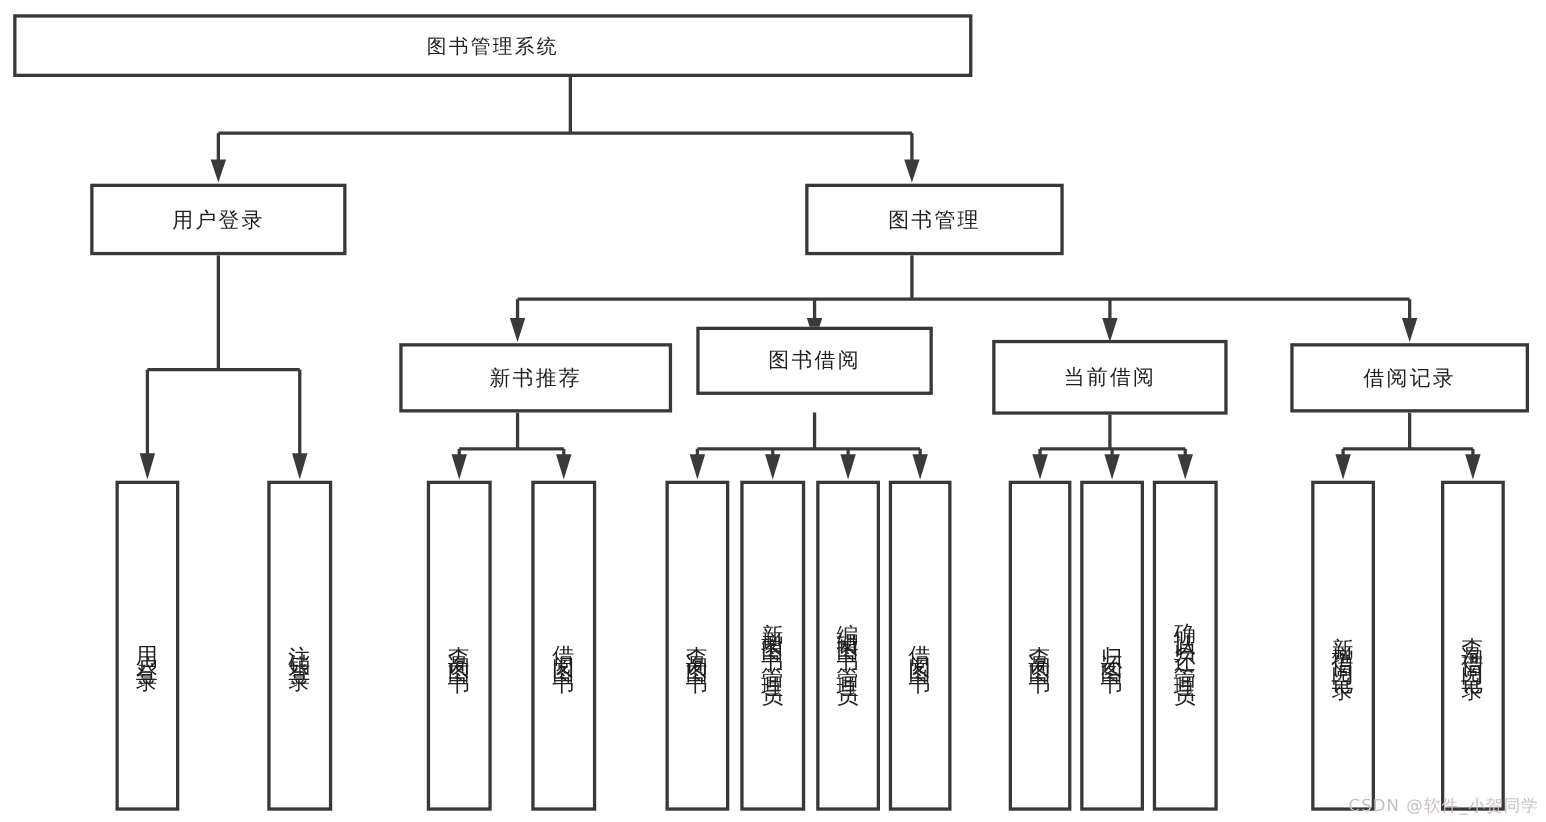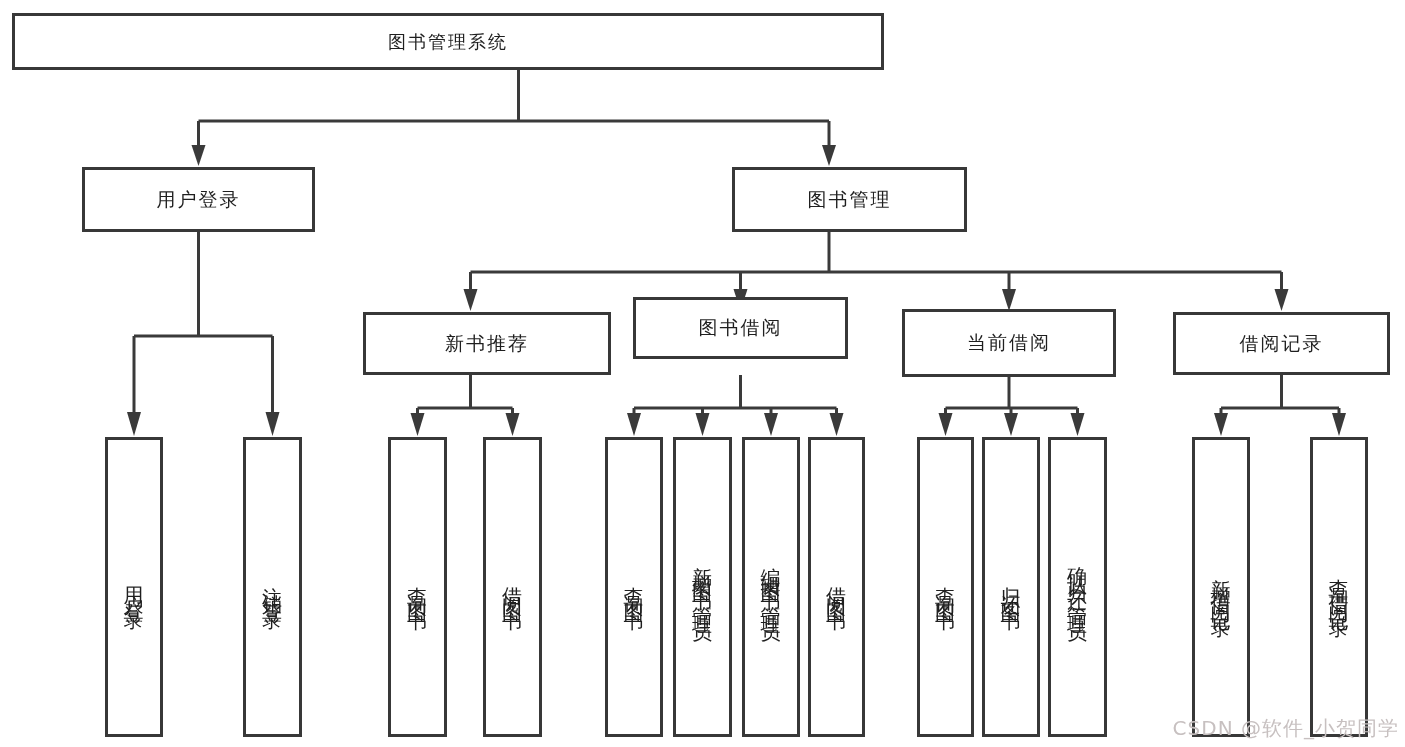--- a/index.html
+++ b/index.html
@@ -35,21 +35,21 @@
     text-orientation: mixed;
     font-size: 20px;
     letter-spacing: 8px;
     white-space: normal;
     line-height: 1;
   }
   .watermark {
     position: absolute;
     right: 6px;
     bottom: 5px;
-    font-size: 20px;
+    font-size: 15px;
     color: #c7c0c0;
     letter-spacing: 1px;
     z-index: 5;
   }
   
   #n-root        { left: 12px;   top: 13px;  width: 872px; height: 57px; }
   #n-user-login  { left: 82px;   top: 167px; width: 233px;  height: 65px; }
   #n-book-mgmt   { left: 712px;  top: 167px; width: 235px;  height: 65px; margin-left: 20px; }
   #n-new-books   { left: 363px;  top: 312px; width: 248px;  height: 63px; }
   #n-borrowing   { left: 633px;  top: 297px; width: 215px;  height: 62px; }

